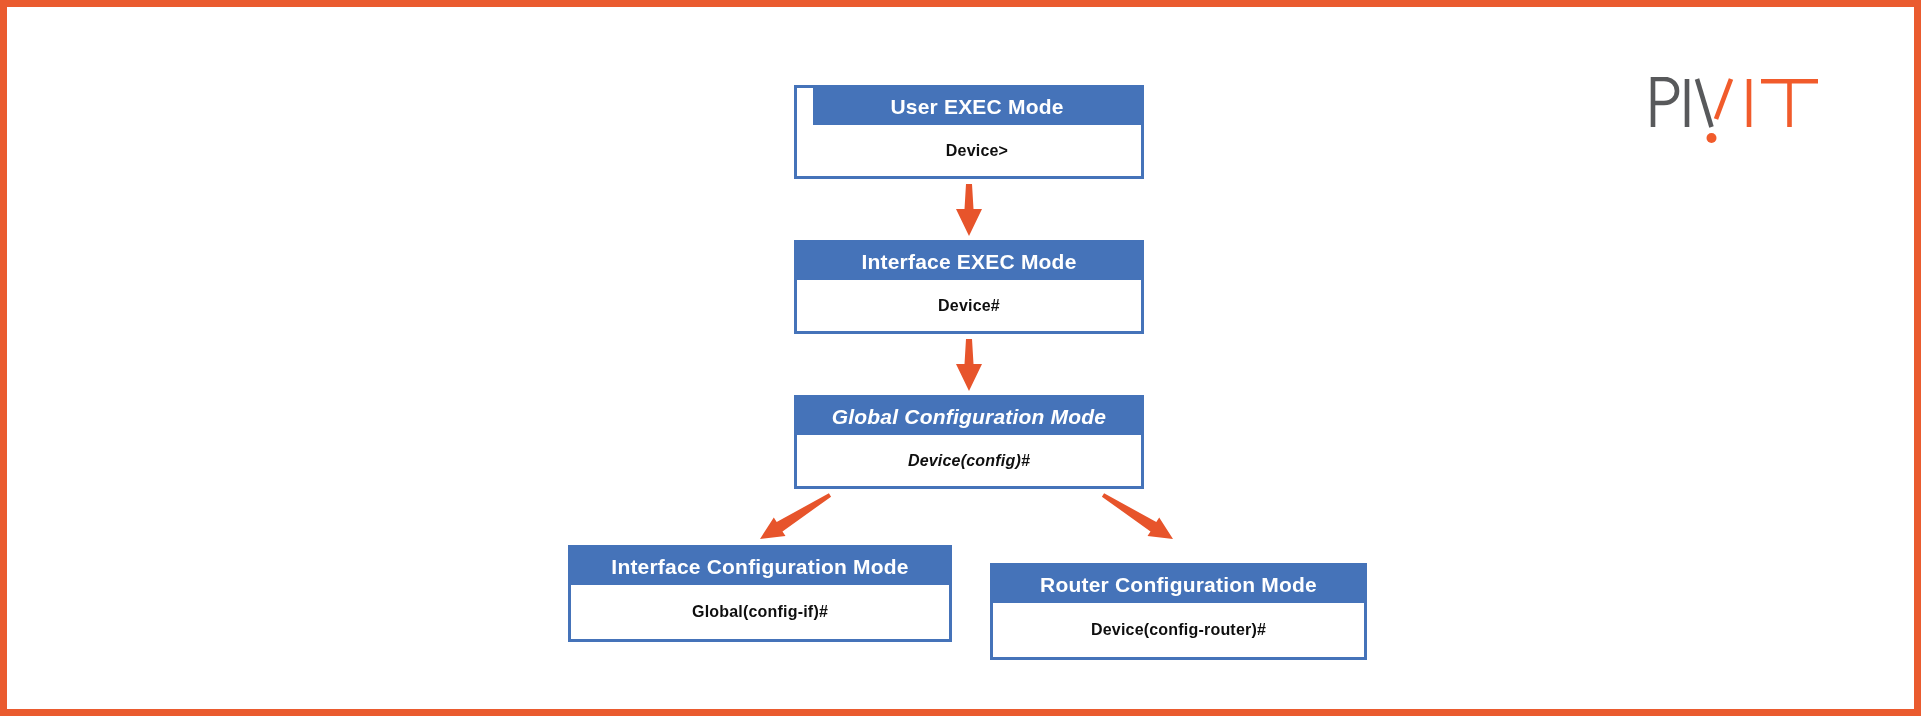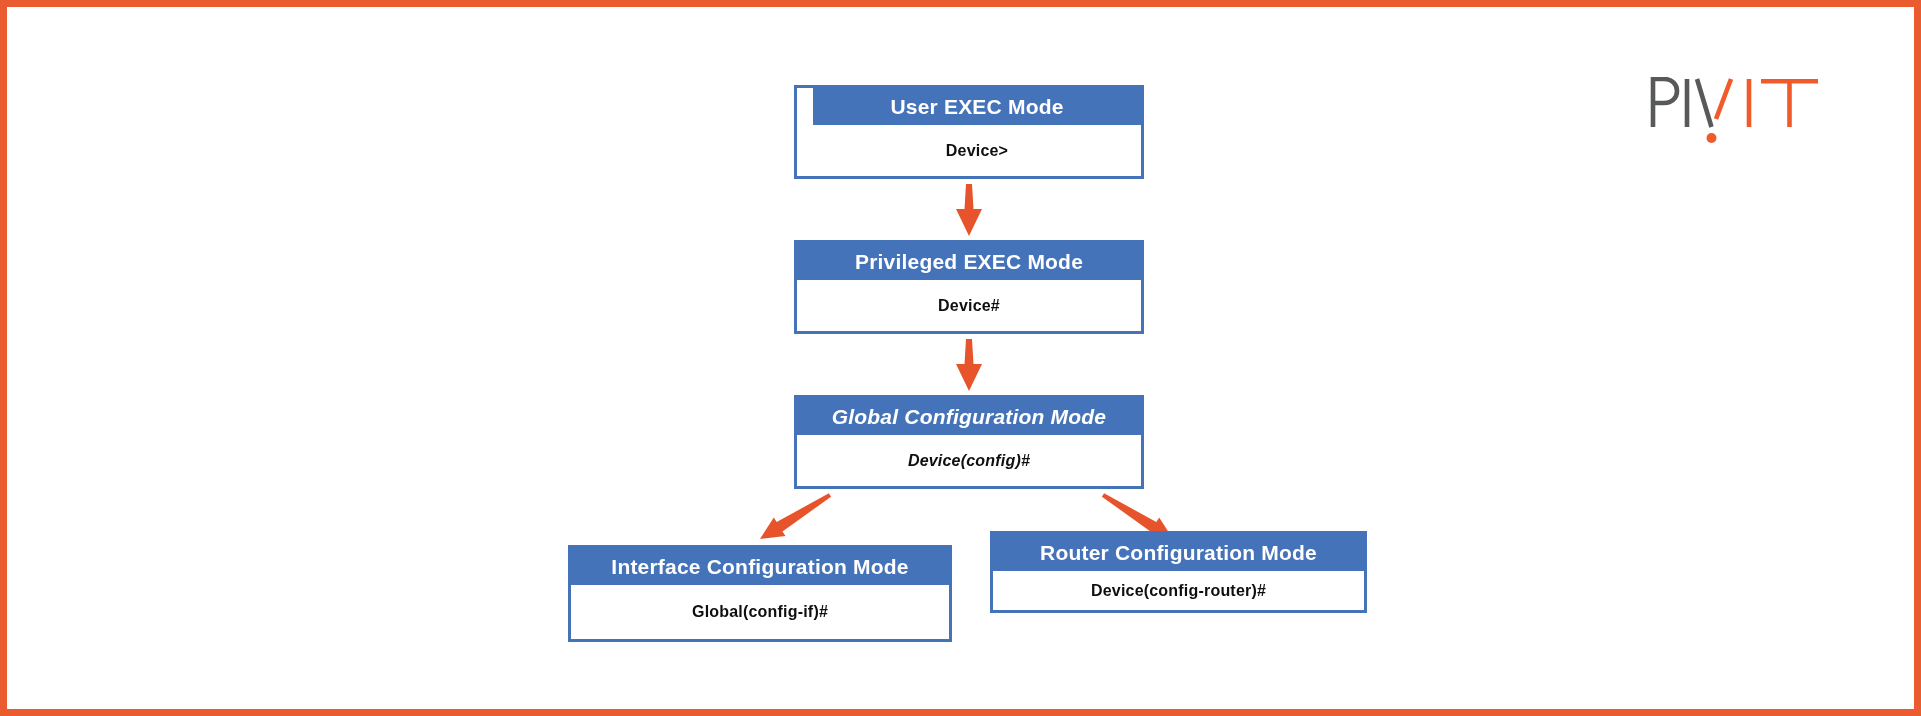--- a/index.html
+++ b/index.html
@@ -39,21 +39,21 @@
     flex:1;
     display:flex;align-items:center;justify-content:center;
     color:var(--ink);
     font-weight:bold;font-size:16px;letter-spacing:.2px;
     background:#fff;white-space:nowrap;
   }
   .b1{left:787px;top:78px;width:350px;height:94px;padding-left:16px;}
   .b2{left:787px;top:233px;width:350px;height:94px;}
   .b3{left:787px;top:388px;width:350px;height:94px;font-style:italic;}
   .b4{left:561px;top:538px;width:384px;height:97px;}
-  .b5{left:983px;top:524px;width:377px;height:82px;}
+  .b5{left:983px;top:556px;width:377px;height:97px;}
   .arrow{position:absolute;line-height:0;}
   .arrow polygon{fill:var(--arrow);}
   .a1{left:947px;top:177px;}
   .a2{left:947px;top:332px;}
   .aL{left:745px;top:480px;}
   .aR{left:1089px;top:480px;}
   .logo{position:absolute;left:1641px;top:70px;line-height:0;}
   .logo .gray{stroke:var(--logo-gray);}
   .logo .orange{stroke:var(--logo-orange);}
   .logo .dot{fill:var(--logo-orange);}
@@ -68,21 +68,21 @@
     <div class="box-body">Device&gt;</div>
   </div>
 
   <div class="arrow a1">
     <svg width="30" height="52" viewBox="0 0 30 52" aria-hidden="true">
       <polygon points="12,0 18,0 19.5,25 28,25 15,52 2,25 10.5,25"></polygon>
     </svg>
   </div>
 
   <div class="mode-box b2">
-    <div class="box-header">Privileged EXEC Mode</div>
+    <div class="box-header">Interface EXEC Mode</div>
     <div class="box-body">Device#</div>
   </div>
 
   <div class="arrow a2">
     <svg width="30" height="52" viewBox="0 0 30 52" aria-hidden="true">
       <polygon points="12,0 18,0 19.5,25 28,25 15,52 2,25 10.5,25"></polygon>
     </svg>
   </div>
 
   <div class="mode-box b3">

